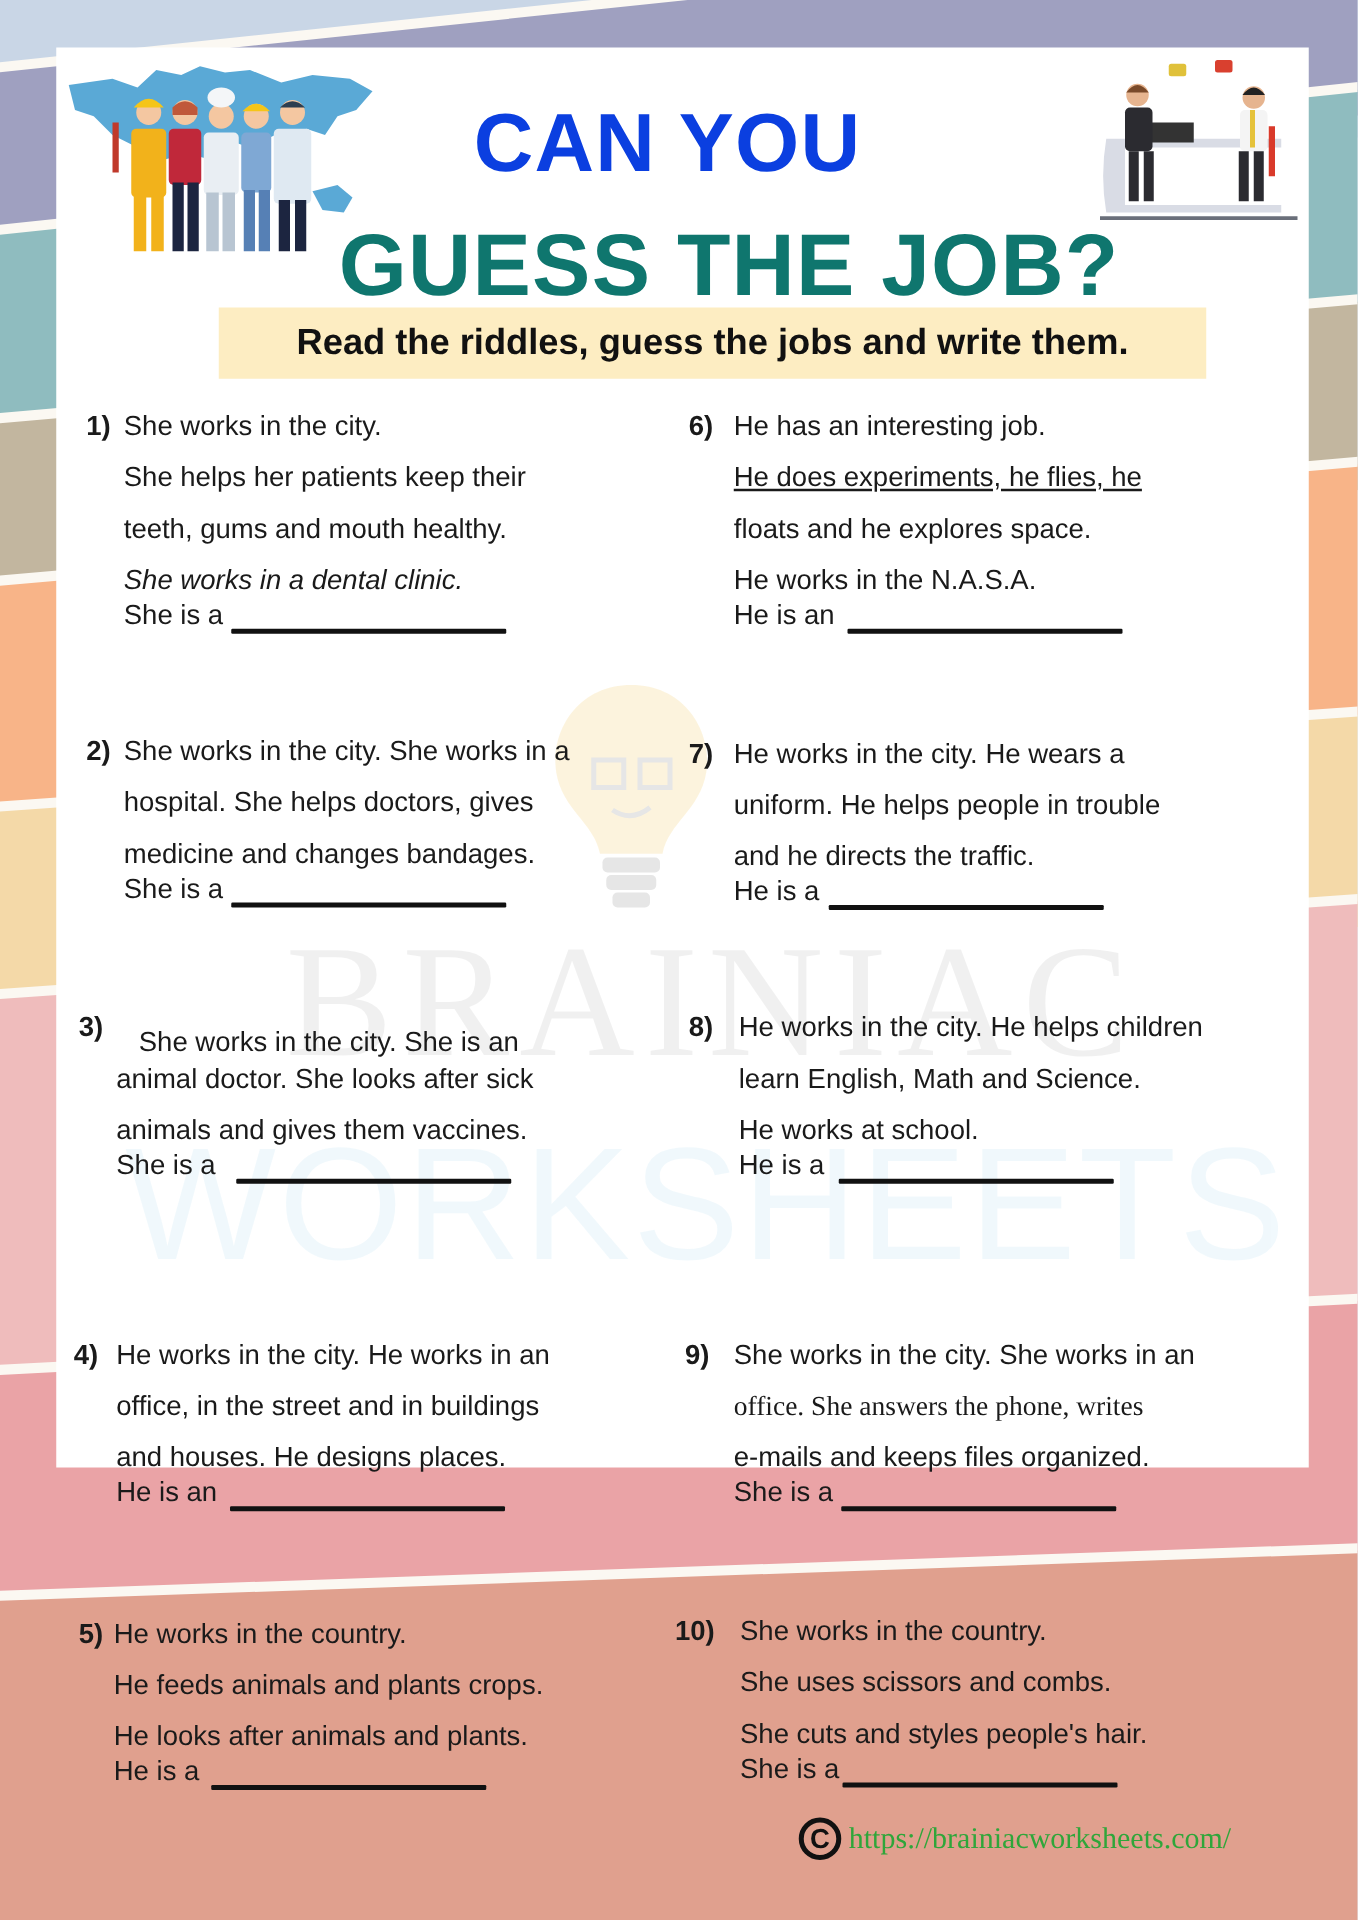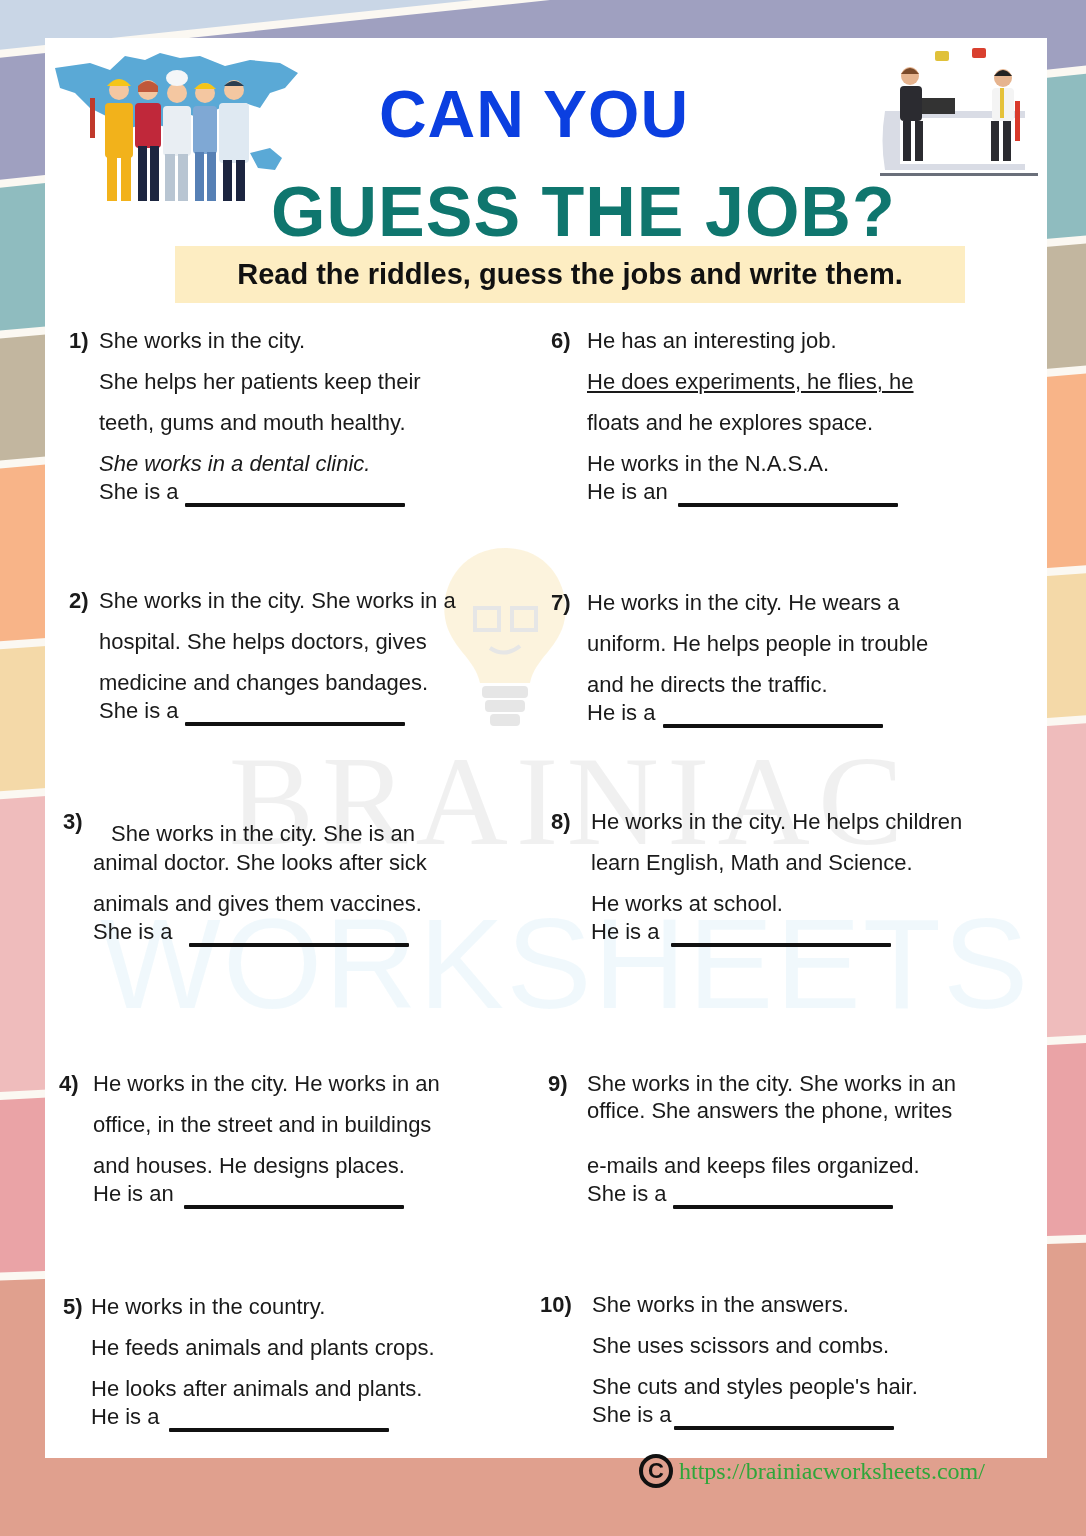--- a/index.html
+++ b/index.html
@@ -18,21 +18,21 @@
     .s3 { top: 340px; height: 150px; background: #c2b69f; transform: rotate(-5deg); transform-origin: left top; }
     .s4 { top: 470px; height: 200px; background: #f8b488; transform: rotate(-5deg); transform-origin: left top; }
     .s5 { top: 650px; height: 170px; background: #f4d9a8; transform: rotate(-4deg); transform-origin: left top; }
     .s6 { top: 800px; height: 320px; background: #efbcbc; transform: rotate(-4deg); transform-origin: left top; }
     .s7 { top: 1100px; height: 200px; background: #eaa3a6; transform: rotate(-3deg); transform-origin: left top; }
     .s8 { top: 1280px; height: 320px; background: #e0a08e; transform: rotate(-2deg); transform-origin: left top; }
     .stripe::after { content: ""; position: absolute; left: 0; right: 0; top: -6px; height: 8px; background: #fbf8f2; }
     .s0::after { display: none; }
 
     .page {
-      position: absolute; left: 45px; top: 38px; width: 1002px; height: 1420px;
+      position: absolute; left: 45px; top: 38px; width: 1002px; height: 1136px;
       background: #ffffff; z-index: 1;
     }
 
     
     .title-line1 {
       position: absolute; left: 0; width: 1002px; top: 38px; text-align: center;
       font-weight: bold; font-size: 66px; color: #0b3fe0; letter-spacing: 1px;
     }
     .title-line1 span { display: inline-block; margin-left: -24px; }
     .title-line2 {
@@ -259,31 +259,31 @@
     <span class="line" style="left:40px; top:82px;">He works at school.</span>
     <div class="answer-row" style="left:40px; top:110px;">
       <span>He is a</span>
       <span class="blank" style="margin-left:12px;"></span>
     </div>
   </div>
 
   <div class="riddle" style="left:503px; top:1033px;">
     <span class="num" style="left:0;">9)</span>
     <span class="line" style="left:39px; top:0;">She works in the city. She works in an</span>
-    <span class="line" style="left:39px; top:27px;">office. She answers the phone, writes</span>
+    <span class="line" style="left:39px; top:41px;font-family:Liberation Serif, serif;">office. She answers the phone, writes</span>
     <span class="line" style="left:39px; top:82px;">e-mails and keeps files organized.</span>
     <div class="answer-row" style="left:39px; top:110px;">
       <span>She is a</span>
       <span class="blank" style="margin-left:6px;"></span>
     </div>
   </div>
 
   <div class="riddle" style="left:495px; top:1254px;">
     <span class="num" style="left:0;">10)</span>
-    <span class="line" style="left:52px; top:0;">She works in the answers.</span>
+    <span class="line" style="left:52px; top:0;">She works in the country.</span>
     <span class="line" style="left:52px; top:41px;">She uses scissors and combs.</span>
     <span class="line" style="left:52px; top:82px;">She cuts and styles people's hair.</span>
     <div class="answer-row" style="left:52px; top:110px;">
       <span>She is a</span>
       <span class="blank" style="margin-left:2px;"></span>
     </div>
   </div>
 
   <div class="footer">
     <span class="copyright-icon">C</span>

